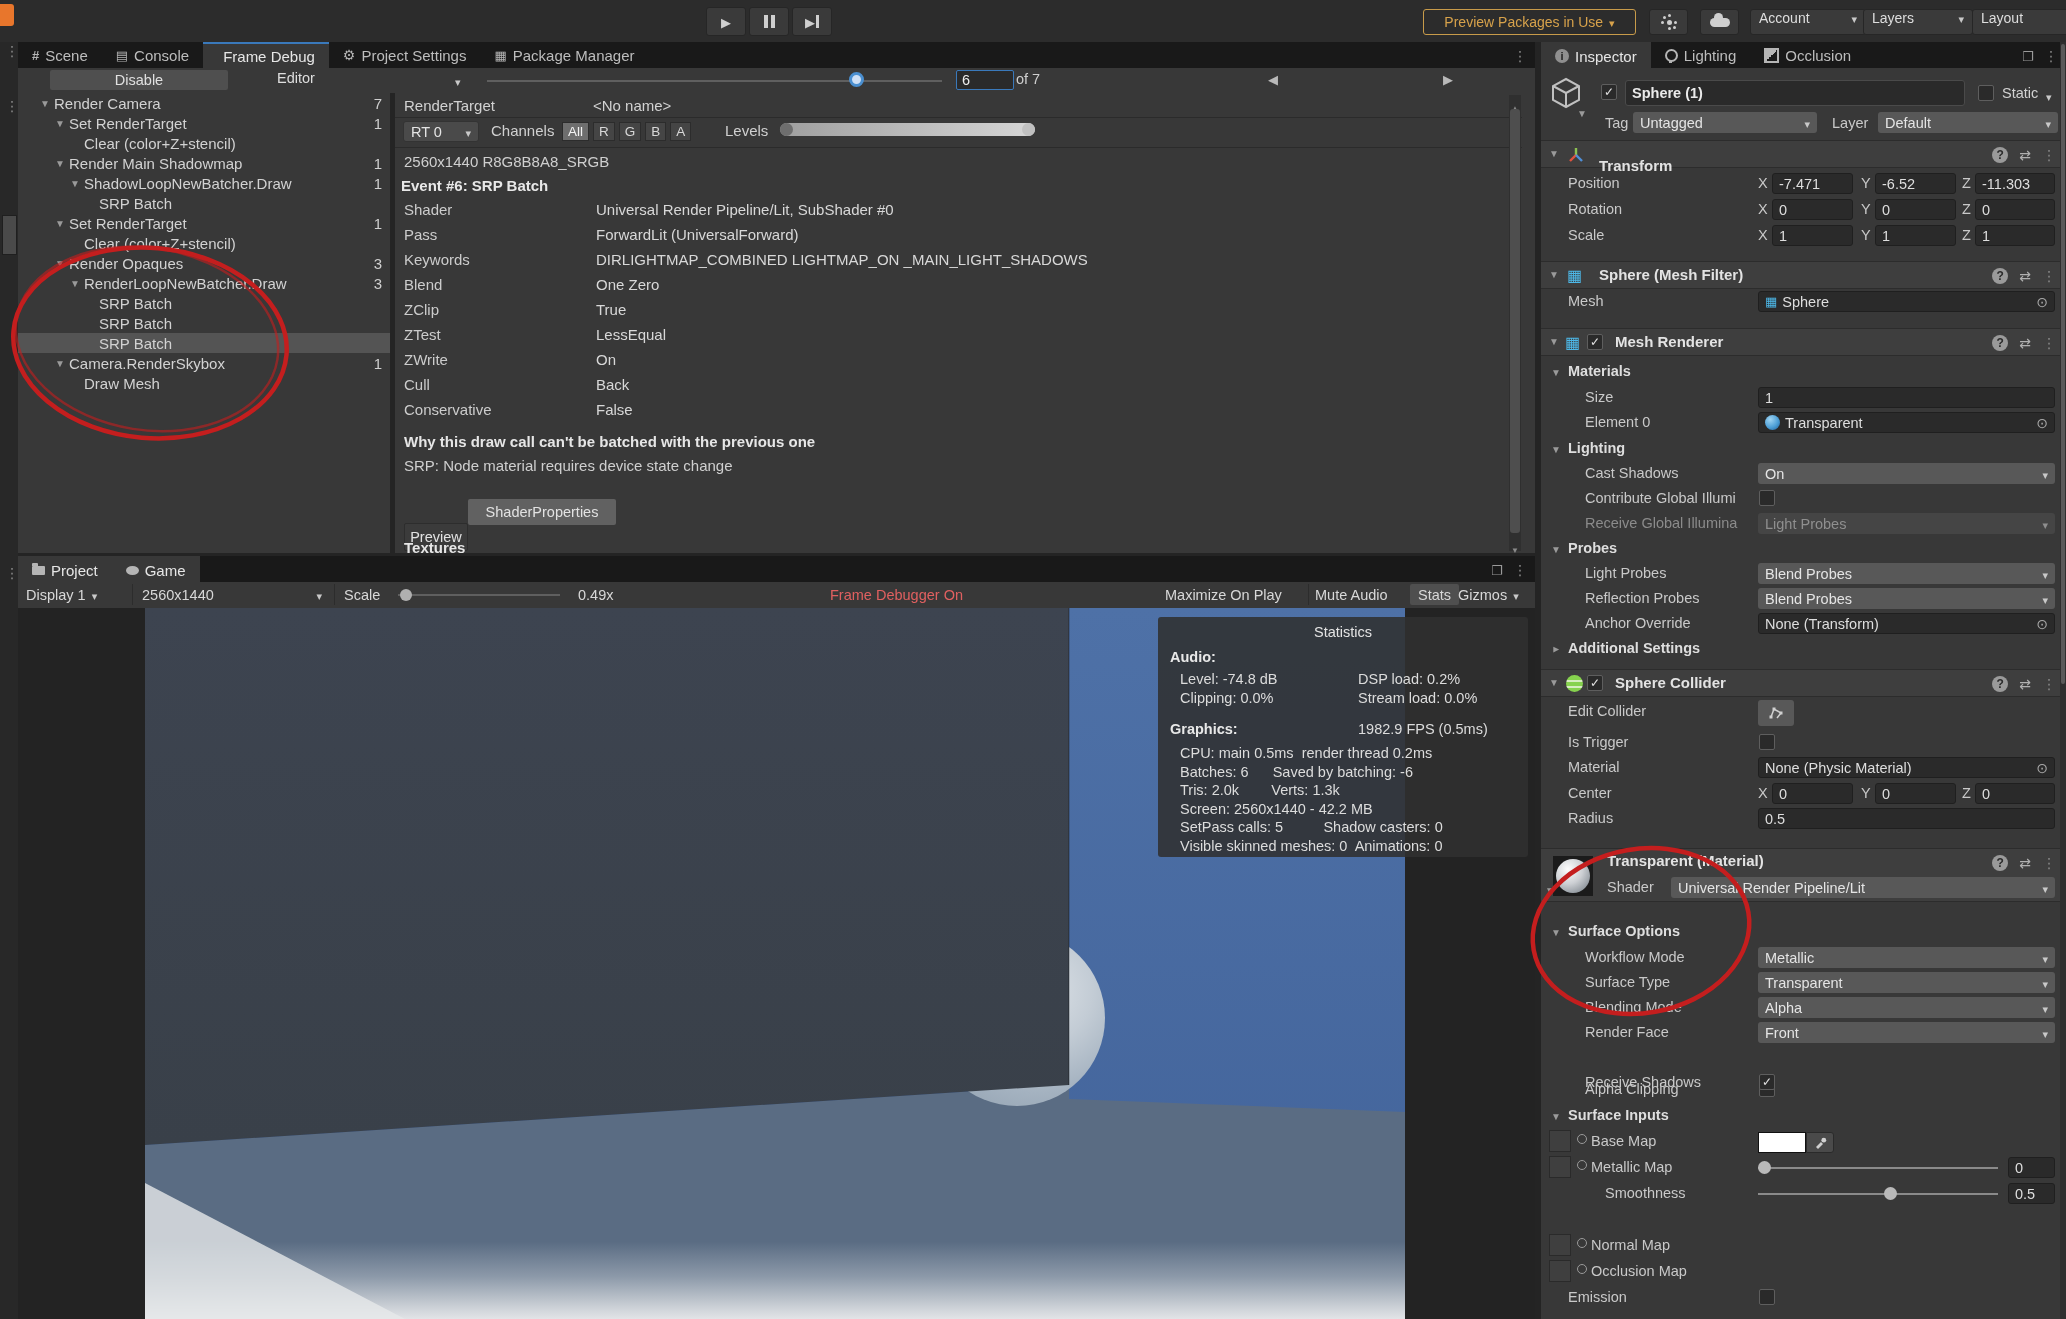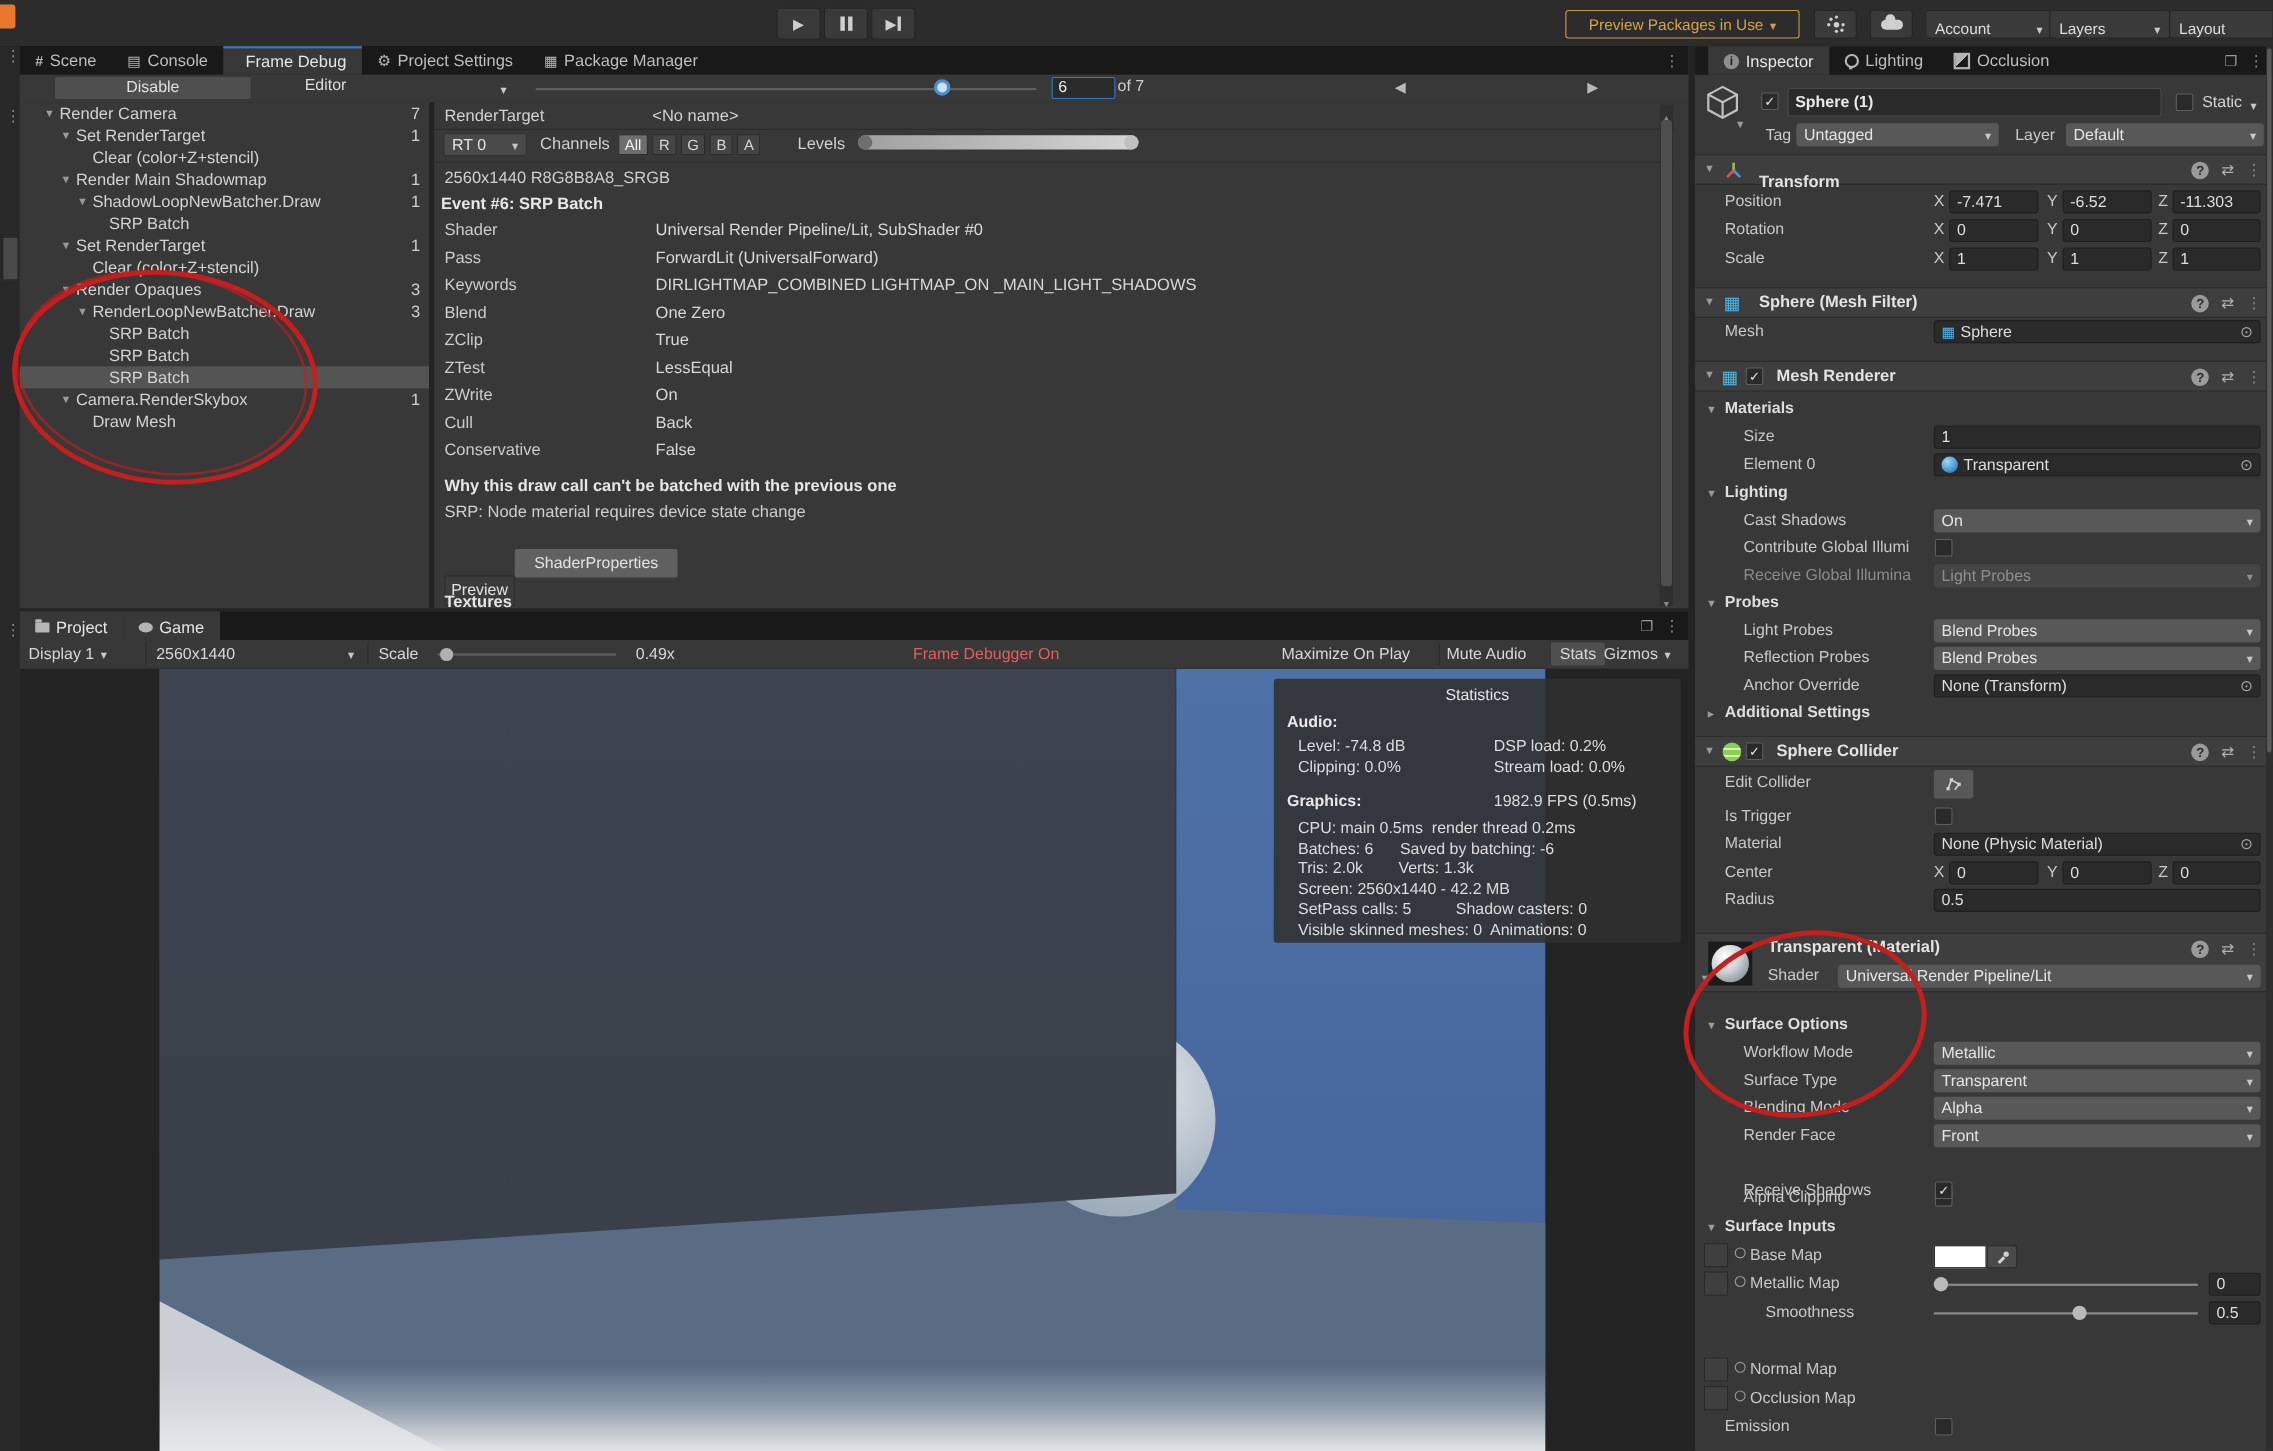--- a/index.html
+++ b/index.html
@@ -12,21 +12,21 @@
   #toolbar{left:0;top:0;width:2066px;height:42px;background:#2c2c2c;border-bottom:1px solid #1a1a1a;}
   .logo-chip{left:0;top:4px;width:14px;height:22px;background:#e8762c;border-radius:0 3px 3px 0;}
   .tbtn{height:27px;background:#3a3a3a;border:1px solid #262626;border-radius:3px;display:flex;align-items:center;justify-content:center;color:#cfcfcf;}
   .play-cluster{left:706px;top:7px;display:flex;gap:3px;}
   .play-cluster .tbtn{width:38px;}
   .playico::before{content:"▶";font-size:13px;color:#cfcfcf;}
   .pausebars{display:flex;gap:3px;}
   .pausebars i{display:block;width:4px;height:13px;background:#cfcfcf;}
   .stepwrap{display:flex;align-items:center;gap:1px;}
   .stepwrap .bar{display:block;width:3px;height:13px;background:#cfcfcf;}
-  .ddbtn{background:#3a3a3a;border:1px solid #262626;border-radius:3px;display:flex;align-items:flex-end;justify-content:space-between;padding:0 8px;font-size:14px;color:#dedede;}
+  .ddbtn{background:#3a3a3a;border:1px solid #262626;border-radius:3px;display:flex;align-items:flex-start;justify-content:space-between;padding:0 8px;font-size:14px;color:#dedede;}
   .caret::before{content:"▾";font-size:11px;color:#c9c9c9;}
   #preview-pkg{left:1423px;top:9px;width:211px;height:24px;border:1px solid #c89b4a;border-radius:3px;
      color:#d7a24b;display:flex;align-items:center;justify-content:center;gap:6px;font-size:14px;}
   #preview-pkg .caret::before{color:#d7a24b;}
   .iconbtn{width:37px;height:24px;}
   
   .focus-ic{position:relative;width:16px;height:16px;}
   .focus-ic i{position:absolute;width:3px;height:3px;border-radius:50%;background:#cfcfcf;}
   .focus-ic i:nth-child(1){left:6px;top:6px;width:5px;height:5px;}
   .focus-ic i:nth-child(2){left:7px;top:0;}
@@ -561,21 +561,21 @@
           <div style="position:relative;height:18.5px;">
             <span class="st-left" style="top:0;">Visible skinned meshes: 0  Animations: 0</span>
           </div>
         </div>
     </div>
   </div>
 
   <div id="vdiv2" class="abs"></div>
   <div id="inspector" class="abs">
     <div id="insp-tabs" class="tabstrip">
-      <div style="display:flex;align-items:flex-end;height:26px;margin-left:12px;">
+      <div style="display:flex;align-items:flex-end;height:26px;">
 
       <div class="tab active noline">
           <span class="ticon info"></span>
           <span>Inspector</span>
         </div>
           <div class="tab">
           <span class="ticon bulb"></span>
           <span>Lighting</span>
         </div>
           <div class="tab">

